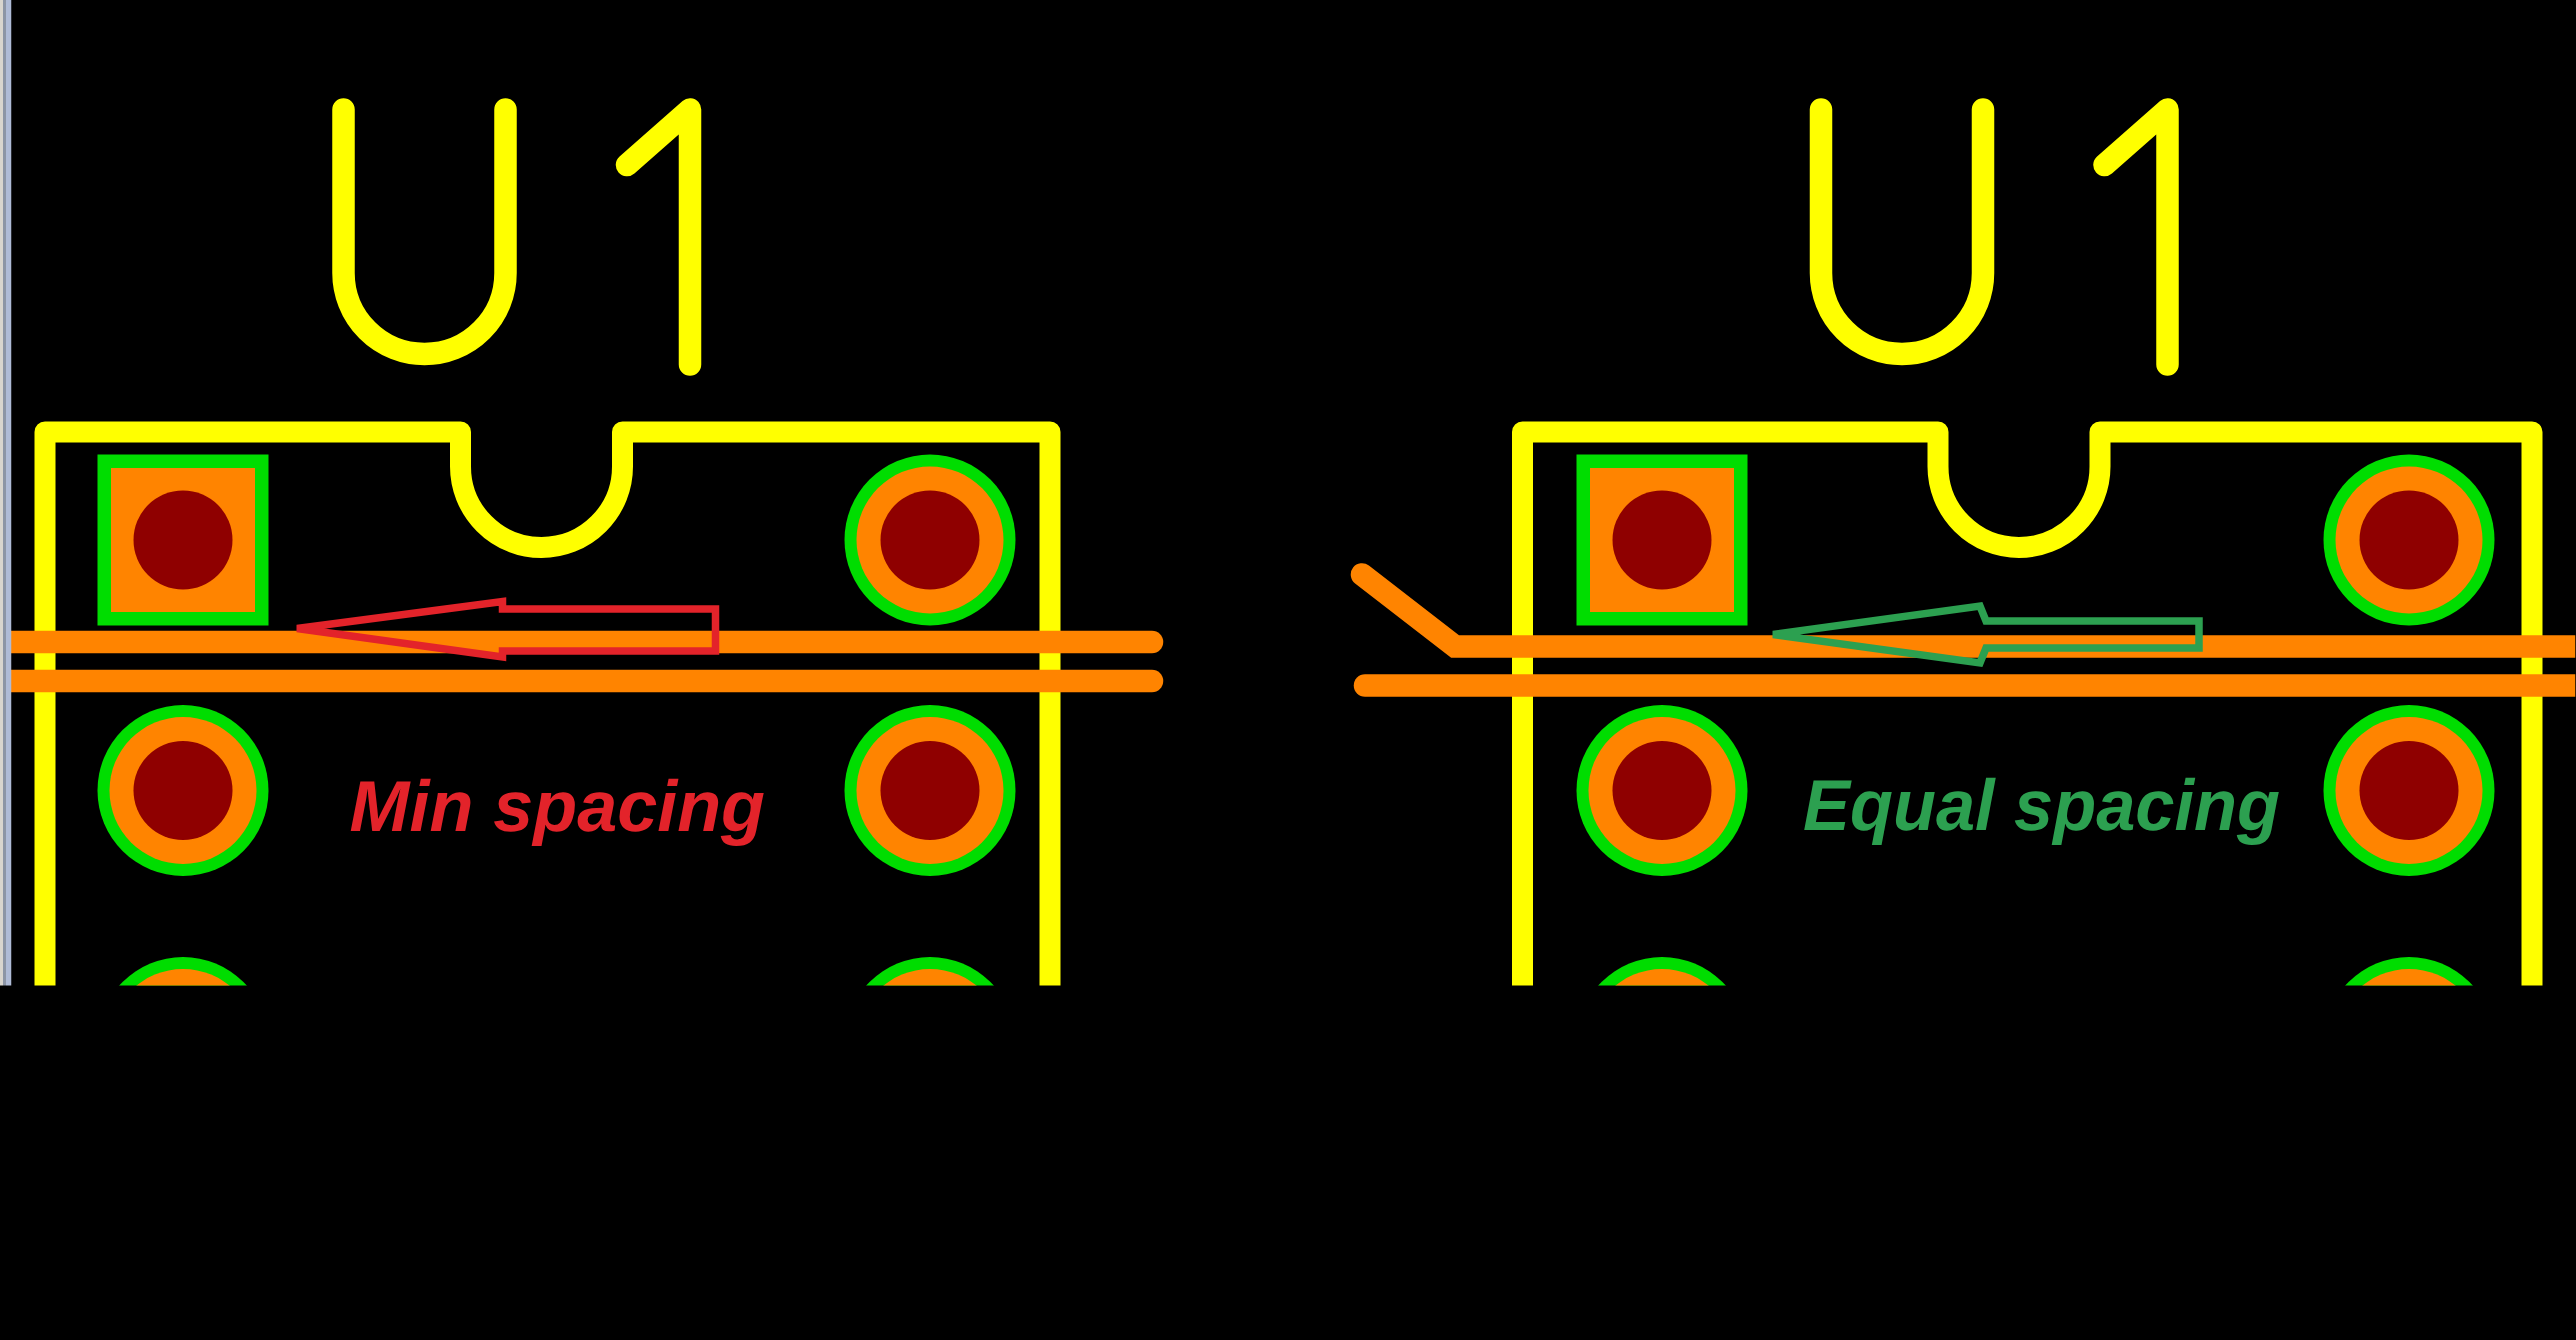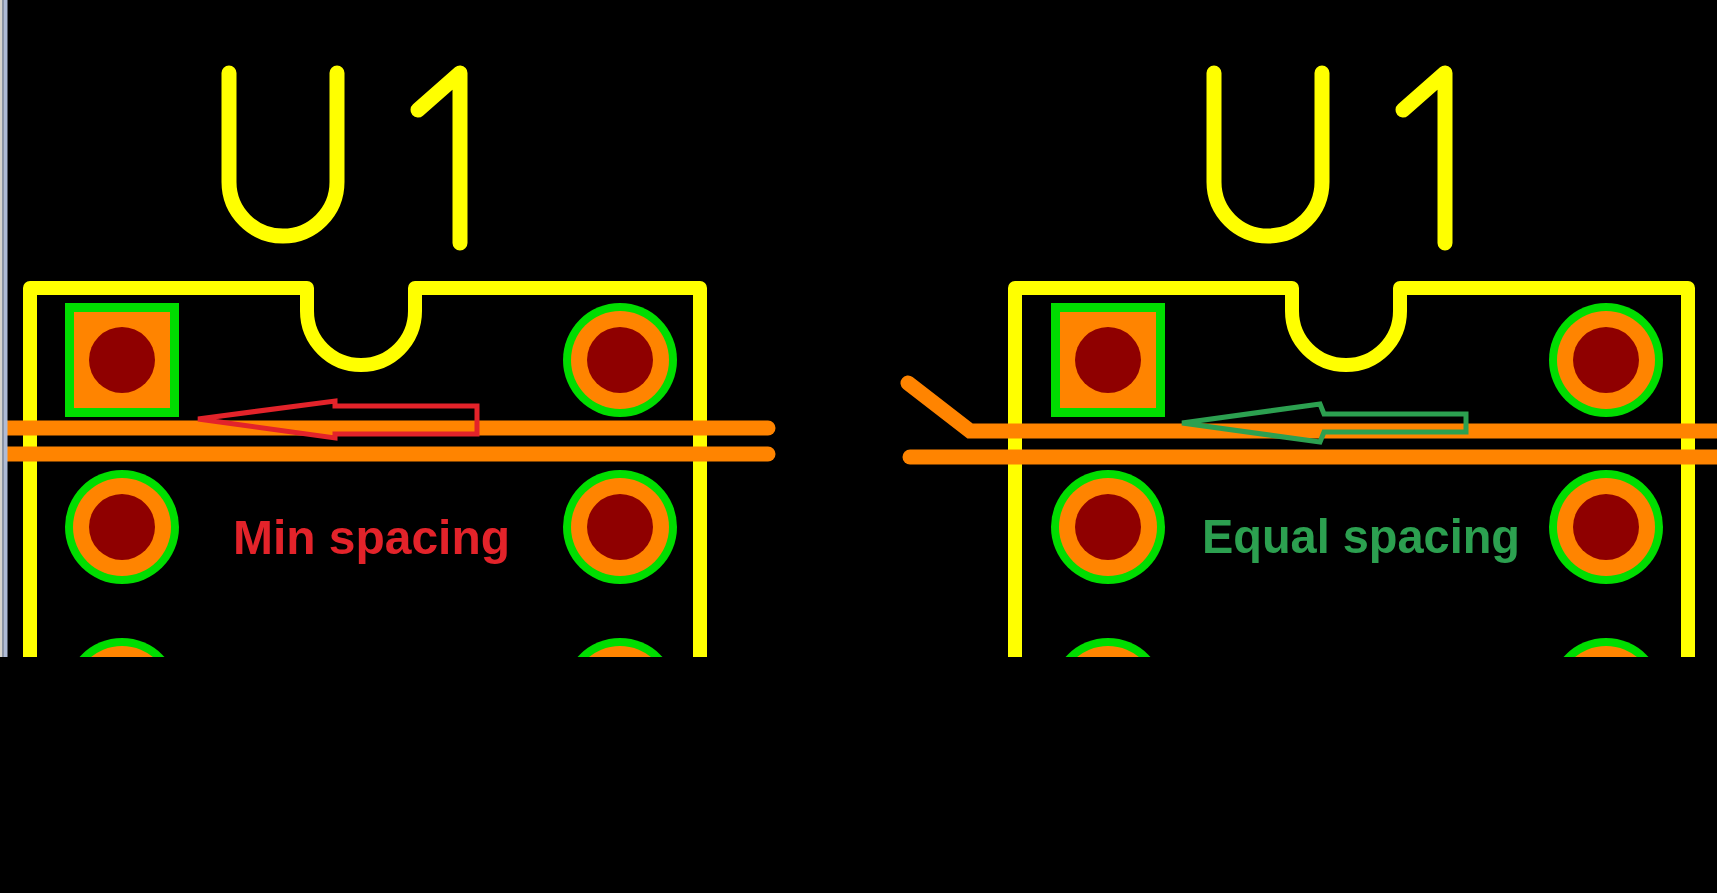--- a/index.html
+++ b/index.html
@@ -7,20 +7,21 @@
     padding: 0;
     background: #000;
     overflow: hidden;
     font-family: "Liberation Sans", sans-serif;
   }
   #stage {
     position: relative;
     width: 1717px;
     height: 657px;
     background: var(--color-canvas-bg, #000000);
+    font-style: italic;
   }
   svg { display: block; }
   .caption {
     font-family: "Liberation Sans", sans-serif;
     font-weight: bold;
     font-size: 48px;
   }
 </style>
 </head>
 <body>

